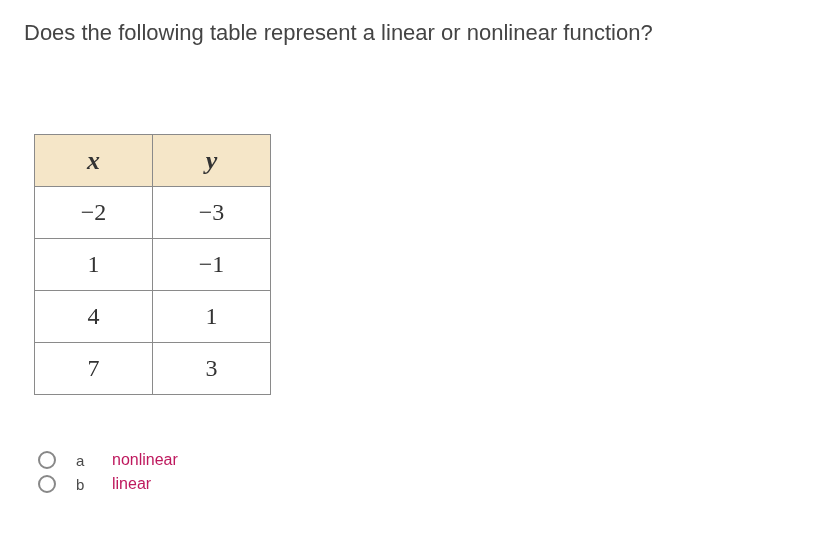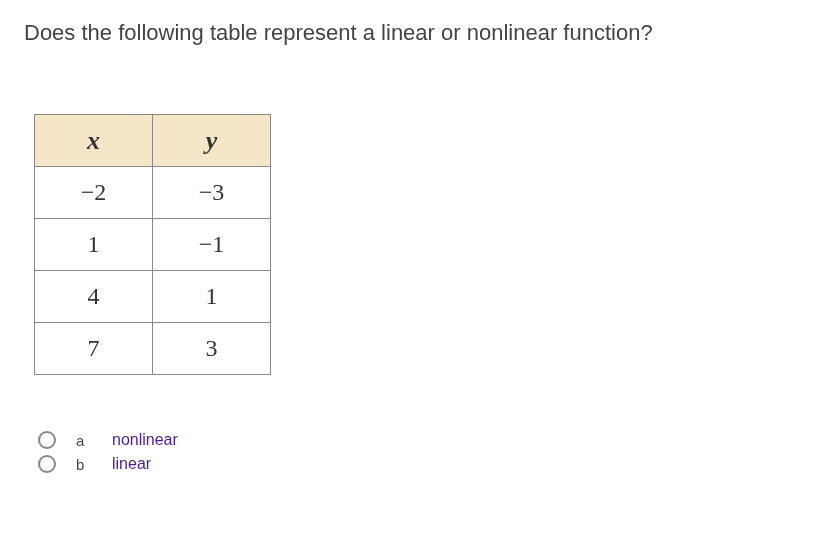--- a/index.html
+++ b/index.html
@@ -11,21 +11,21 @@
       font-family: Arial, Helvetica, sans-serif;
       width: 818px;
       height: 551px;
       padding: 20px 24px;
       background: #ffffff;
       color: #333;
     }
     .question {
       font-size: 22px;
       color: #444;
-      margin-bottom: 68px;
+      margin-bottom: 88px;
       font-weight: 400;
     }
     .data-table {
       border-collapse: collapse;
       margin-bottom: 56px;
       margin-left: 10px;
     }
     .data-table th,
     .data-table td {
       border: 1px solid #8a8a8a;
@@ -64,21 +64,21 @@
       flex-shrink: 0;
     }
     .option-letter {
       font-size: 15px;
       color: #4a4a4a;
       width: 36px;
       flex-shrink: 0;
     }
     .option-text {
       font-size: 16px;
-      color: #4c1d95;
+      color: #be185d;
     }
   </style>
 </head>
 <body>
 
 <div class="question">Does the following table represent a linear or nonlinear function?</div>
 
 <table class="data-table">
   <thead>
     <tr>

